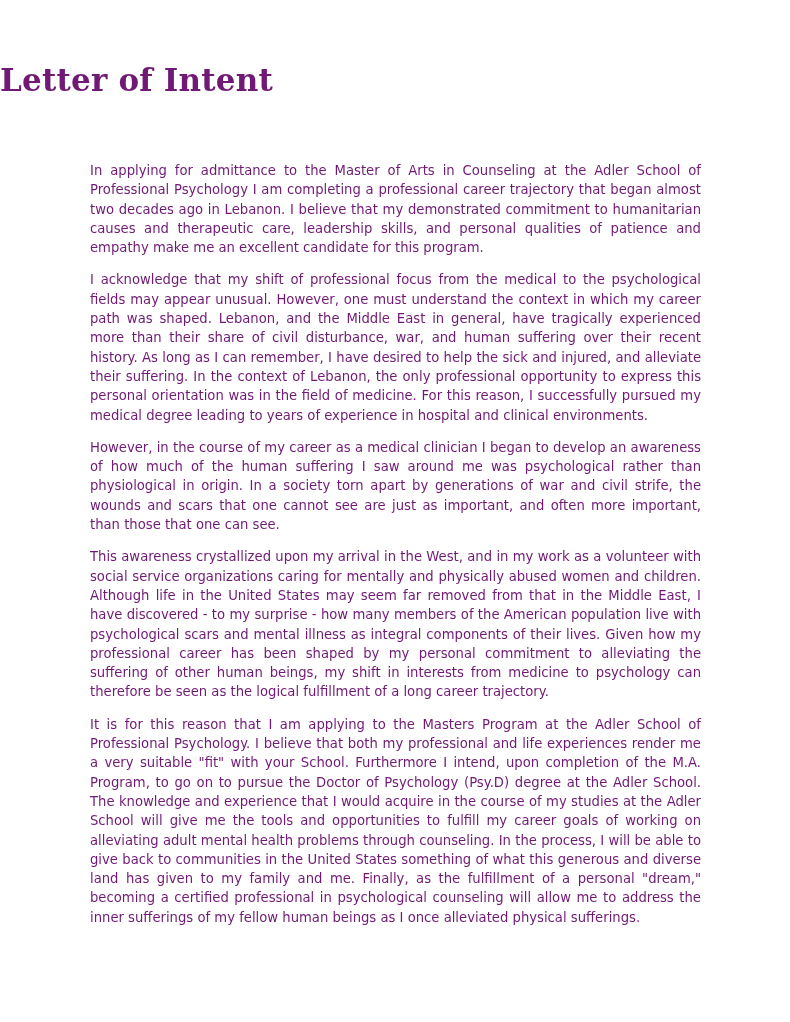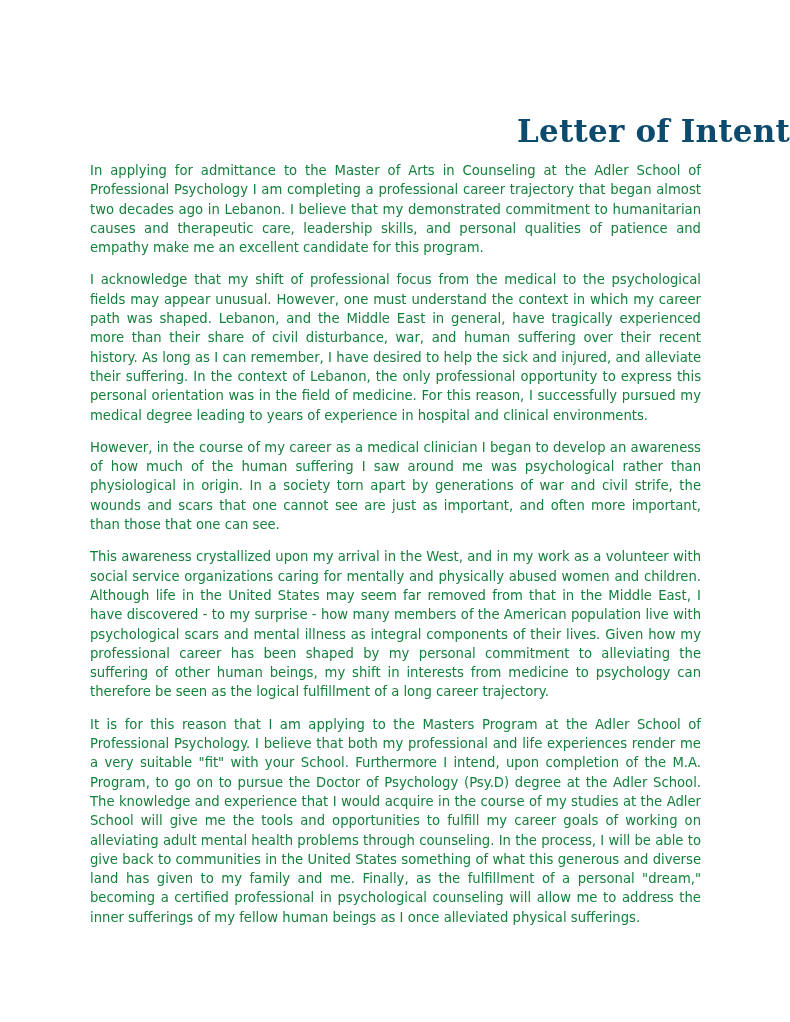--- a/index.html
+++ b/index.html
@@ -19,40 +19,40 @@
     width: 790px;
     height: 1022px;
     background: #ffffff;
     box-sizing: border-box;
   }
   .doc-title {
     font-family: "DejaVu Serif", serif;
     font-weight: bold;
     font-size: 31px;
     line-height: 1;
-    text-align: right;
-    color: #0c4a6e;
+    text-align: left;
+    color: #701a75;
     letter-spacing: 0.2px;
-    padding-top: 116px;
+    padding-top: 65px;
     margin: 0 0 0 0;
   }
   .body-block {
     position: absolute;
     left: 90px;
     top: 161px;
     width: 611px;
   }
   p.para {
     margin: 0 0 13px 0;
     font-family: "DejaVu Sans", sans-serif;
     font-size: 13.2px;
     line-height: 19.3px;
     text-align: justify;
     text-justify: inter-word;
-    color: #15803d;
+    color: #701a75;
     -webkit-hyphens: none;
     hyphens: none;
     word-spacing: 0px;
   }
   p.para:last-child {
     margin-bottom: 0;
   }
   p.para.closing {
     text-align: left;
     margin-top: 3px;

